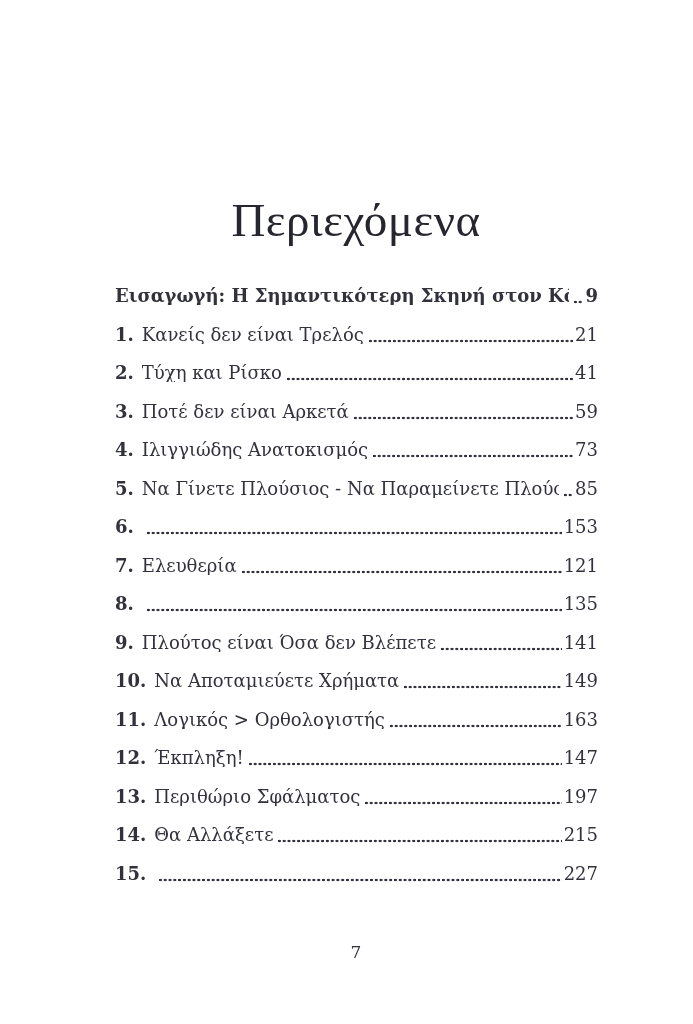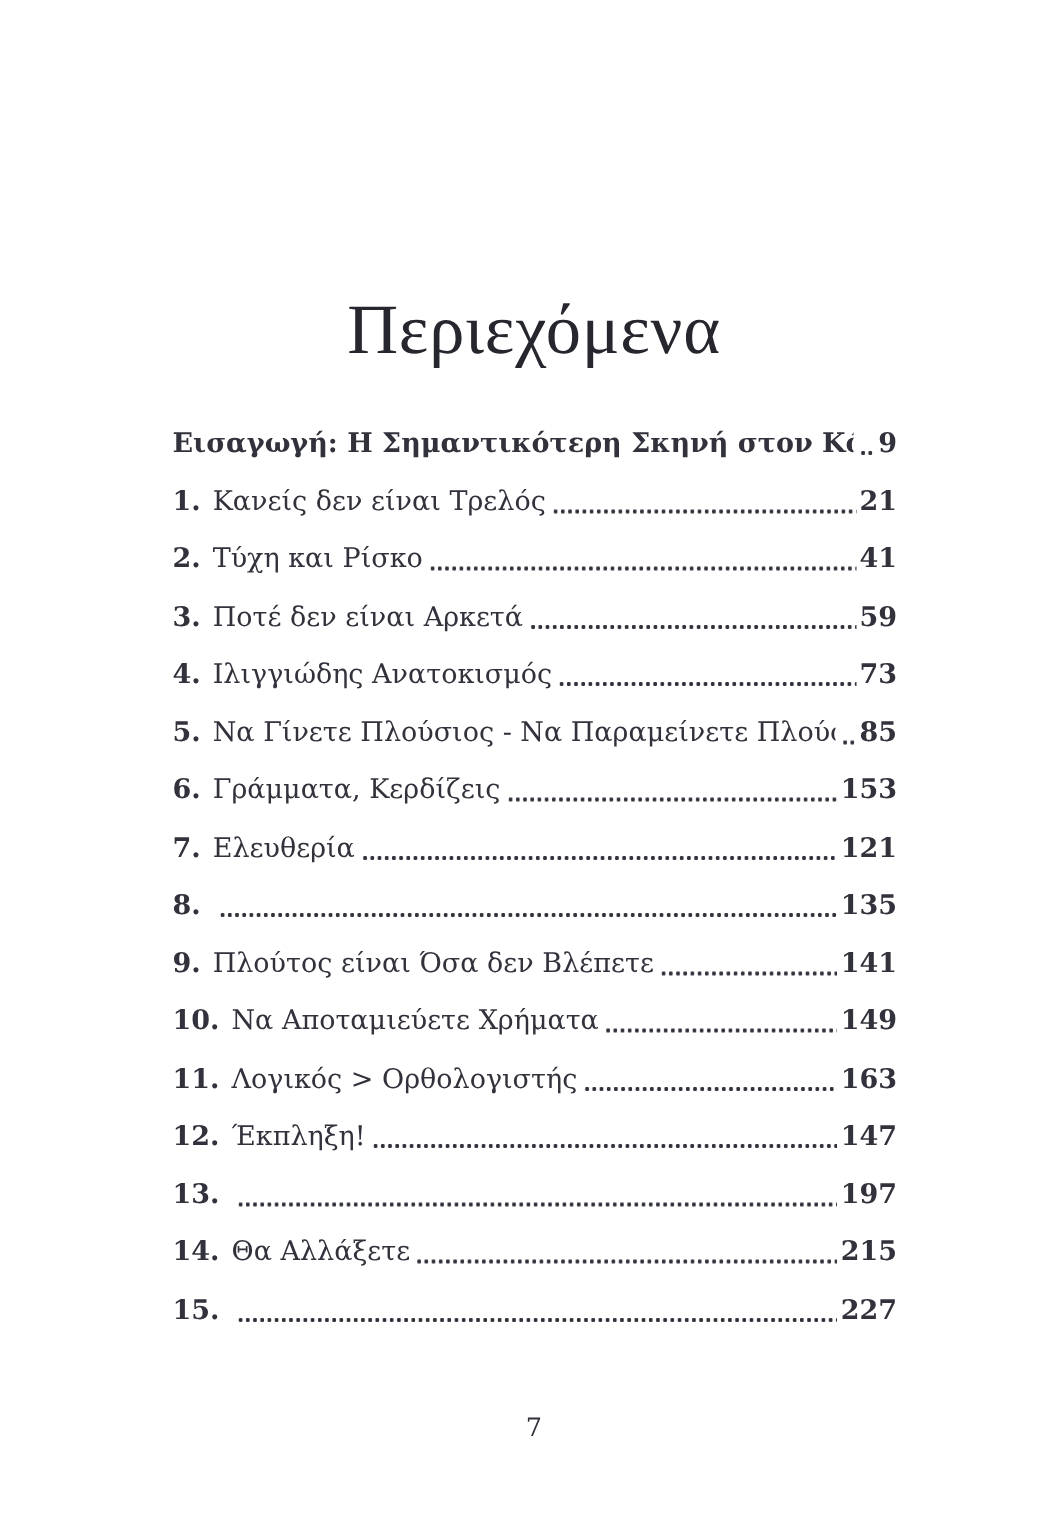--- a/index.html
+++ b/index.html
@@ -48,21 +48,21 @@
     min-width:10px;
     height:4px;
     margin:0 2px 0 4px;
     align-self:center;
     transform:translateY(6px);
     background-image:radial-gradient(circle, var(--ink) 1.25px, transparent 1.55px);
     background-size:4.8px 4px;
     background-repeat:repeat-x;
     background-position:left center;
   }
-  .pagenum{flex:0 0 auto;font-weight:700;text-align:right;}
+  .pagenum{flex:0 0 auto;font-weight:400;text-align:right;}
   .toc-row.intro .pagenum{font-weight:700;}
   .page-footer{
     position:absolute;
     top:942px;left:115px;width:482px;
     text-align:center;
     font-size:17px;
     color:var(--ink);
   }
 </style>
 </head>
@@ -111,21 +111,20 @@
 
   <div class="toc-row">
     <span class="num">5.</span>
     <span class="entry-title">Να Γίνετε Πλούσιος - Να Παραμείνετε Πλούσιος</span>
     <span class="dots"></span>
     <span class="pagenum">85</span>
   </div>
 
   <div class="toc-row">
     <span class="num">6.</span>
-    <span class="entry-title">Γράμματα, Κερδίζεις</span>
     <span class="dots"></span>
     <span class="pagenum">153</span>
   </div>
 
   <div class="toc-row">
     <span class="num">7.</span>
     <span class="entry-title">Ελευθερία</span>
     <span class="dots"></span>
     <span class="pagenum">121</span>
   </div>
@@ -159,20 +158,21 @@
 
   <div class="toc-row">
     <span class="num">12.</span>
     <span class="entry-title">Έκπληξη!</span>
     <span class="dots"></span>
     <span class="pagenum">147</span>
   </div>
 
   <div class="toc-row">
     <span class="num">13.</span>
+    <span class="entry-title">Περιθώριο Σφάλματος</span>
     <span class="dots"></span>
     <span class="pagenum">197</span>
   </div>
 
   <div class="toc-row">
     <span class="num">14.</span>
     <span class="entry-title">Θα Αλλάξετε</span>
     <span class="dots"></span>
     <span class="pagenum">215</span>
   </div>

